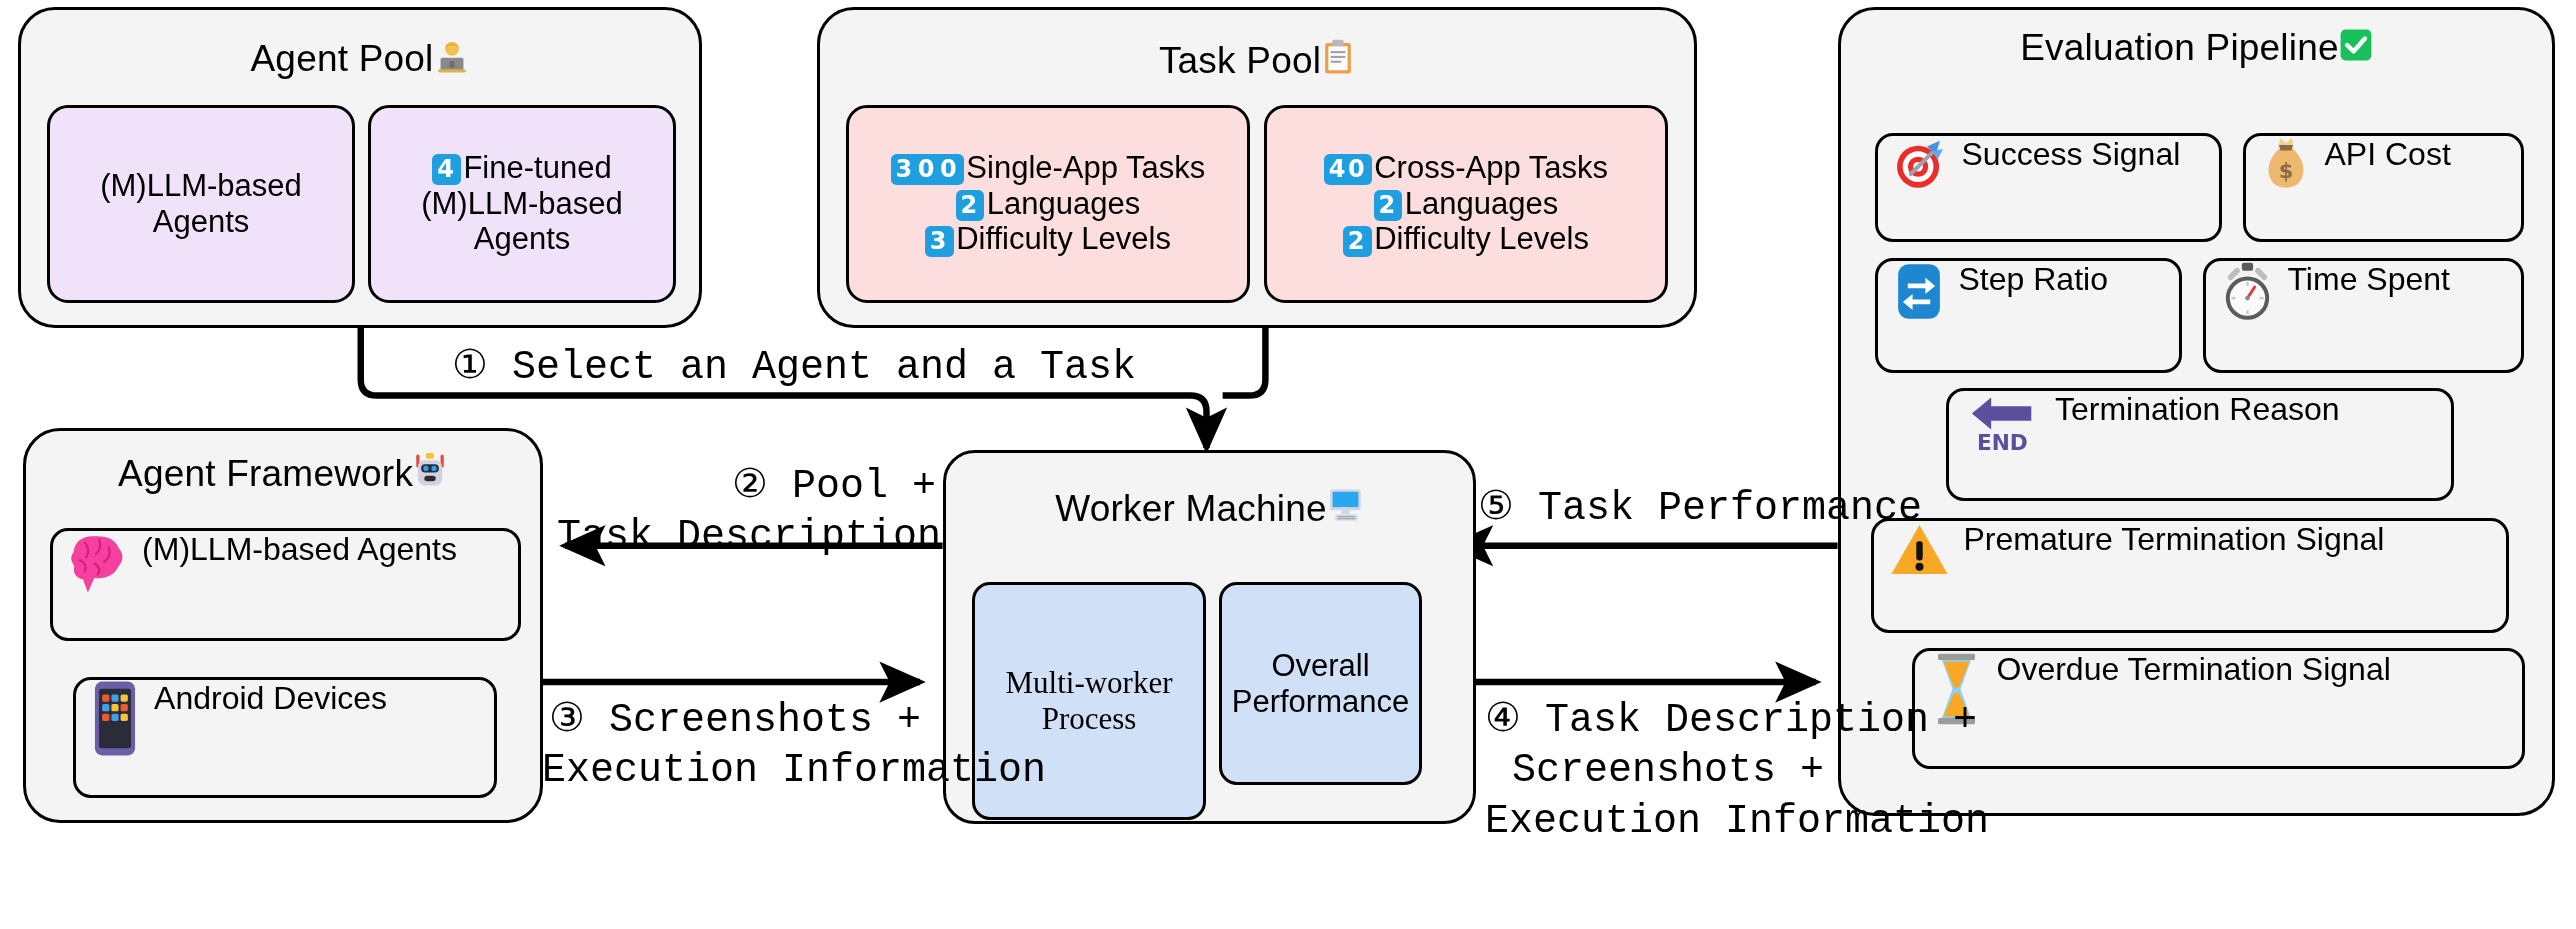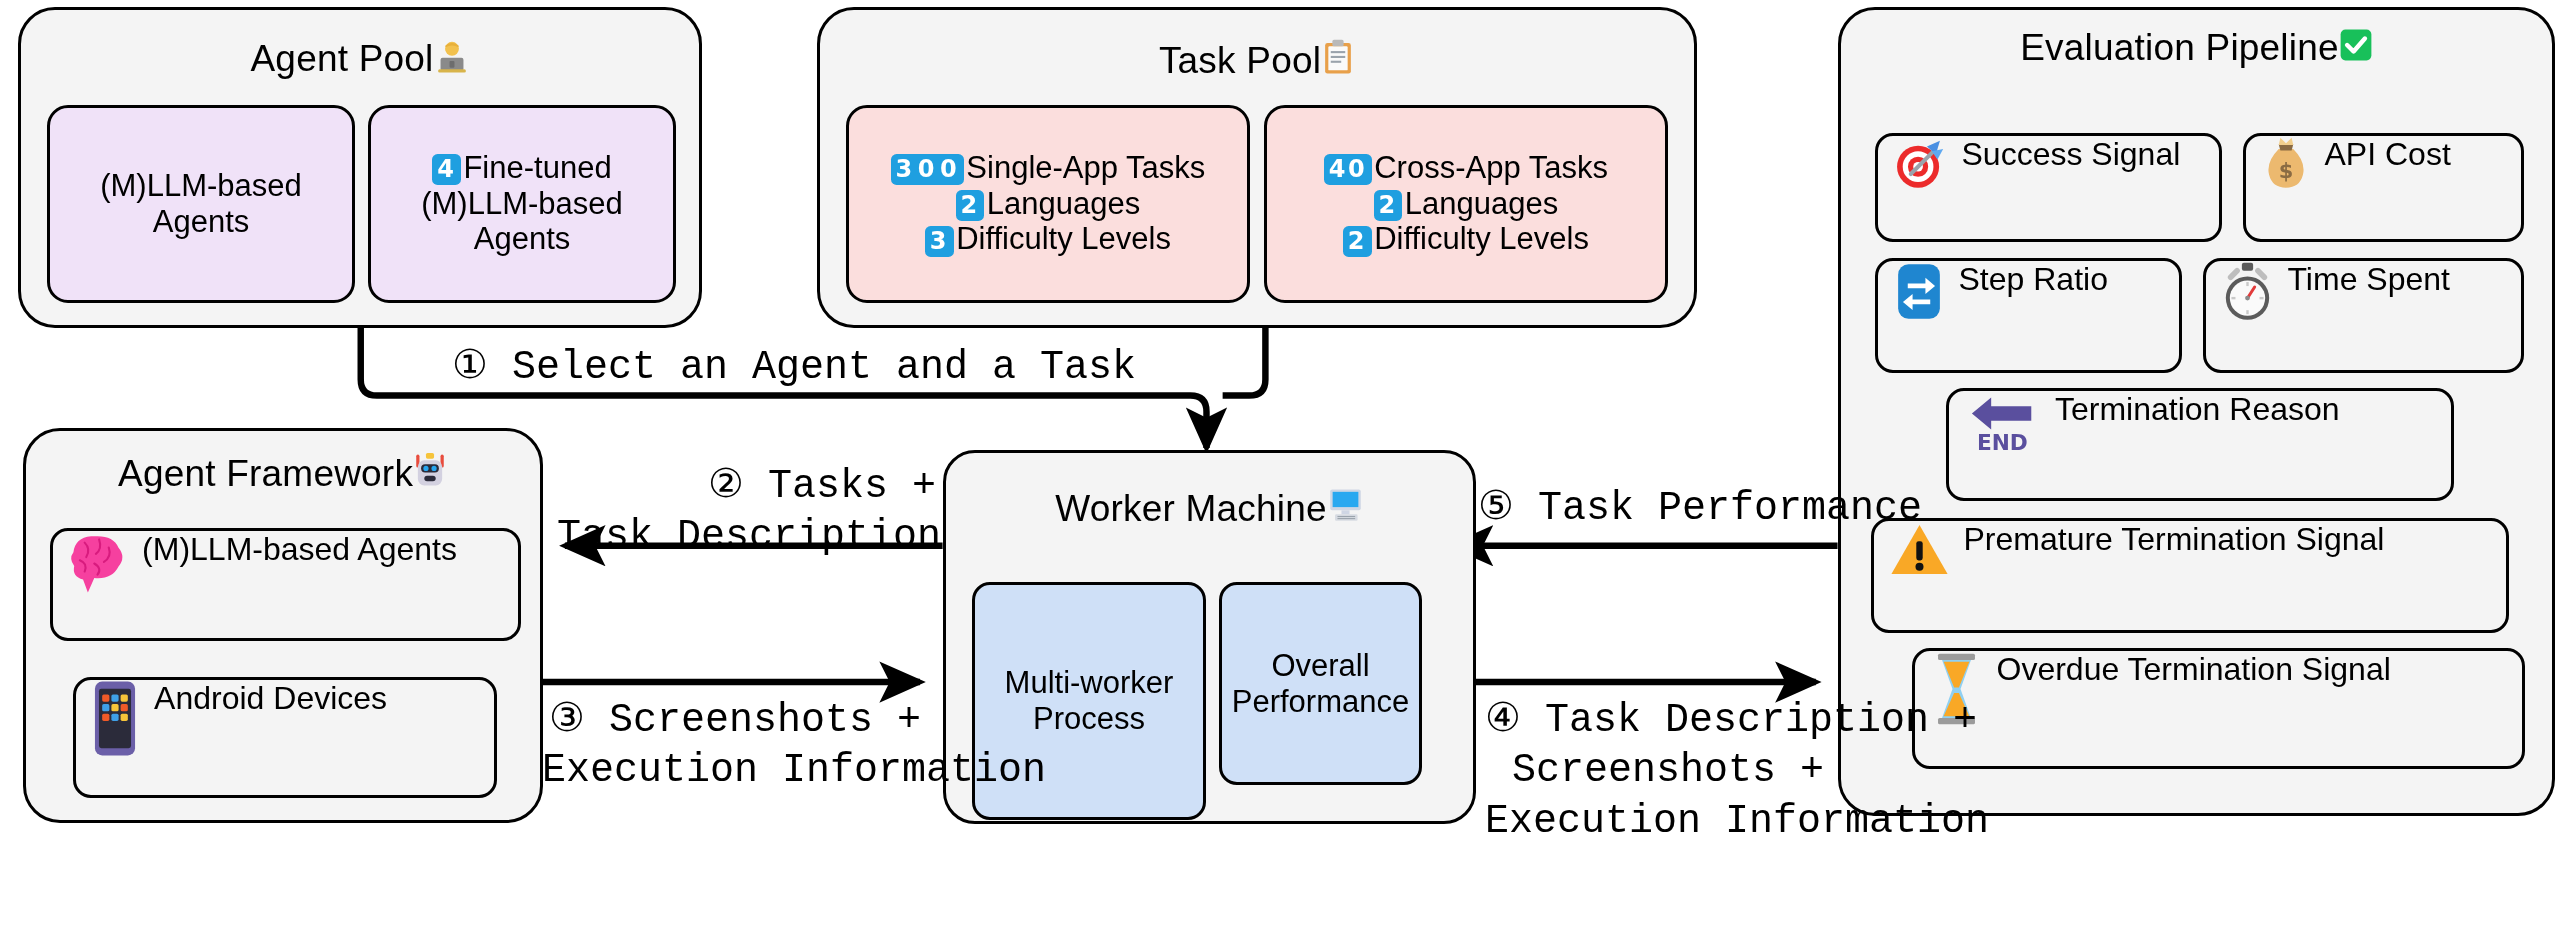--- a/index.html
+++ b/index.html
@@ -381,21 +381,21 @@
           <rect x="18" y="29" width="10" height="5" fill="#cfd6e4"></rect>
           <rect x="10" y="34" width="28" height="8" rx="1.6" fill="#d7dbe2"></rect>
           <g fill="#9aa3ac">
             <rect x="13" y="36" width="22" height="1.4"></rect>
             <rect x="13" y="38.6" width="22" height="1.4"></rect>
           </g>
         </svg>
       </span>
     </div>
 
-    <div class="card blue" style="left:26px;top:129px;width:234px;height:238px;border-radius:18px;">
+    <div class="card blue" style="left:26px;top:129px;width:234px;height:238px;border-radius:18px;font-family:Liberation Serif, serif;">
       <div class="card-lines">
         <span class="card-line">Multi-worker</span>
         <span class="card-line">Process</span>
       </div>
     </div>
 
     <div class="card blue" style="left:273px;top:129px;width:203px;height:203px;border-radius:18px;">
       <div class="card-lines">
         <span class="card-line">Overall</span>
         <span class="card-line">Performance</span>
@@ -403,21 +403,21 @@
     </div>
   </div>
 
   <div class="edge-label" style="left:452px;top:343px;width:500px;">
     <span>①</span>
     <span>Select an Agent and a Task</span>
   </div>
 
   <div class="edge-label" style="left:557px;top:462px;width:379px;">
     <div><span>②</span>
-      <span>Tasks +</span></div>
+      <span>Pool +</span></div>
     <div>Task Description</div>
   </div>
 
   <div class="edge-label" style="left:542px;top:696px;width:379px;">
     <div><span>③</span>
       <span>Screenshots +</span></div>
     <div>Execution Information</div>
   </div>
 
   <div class="edge-label" style="left:1485px;top:696px;width:339px;">

